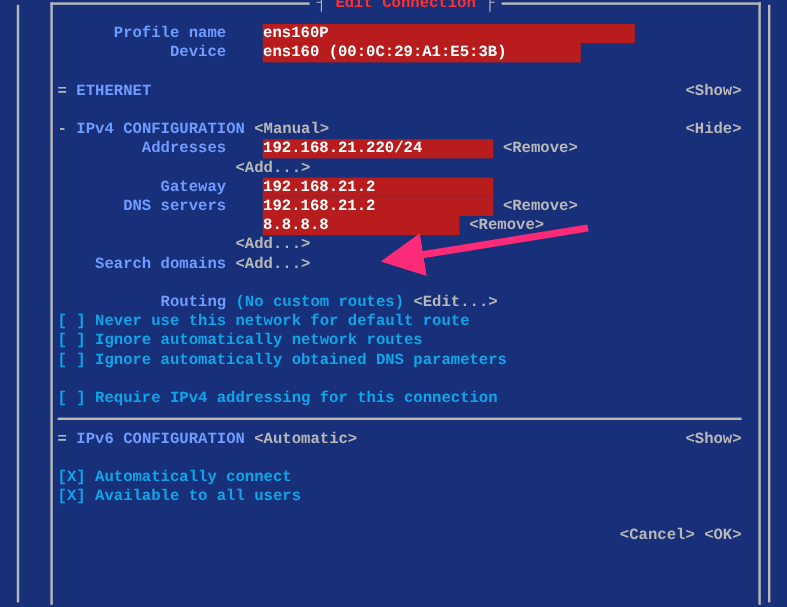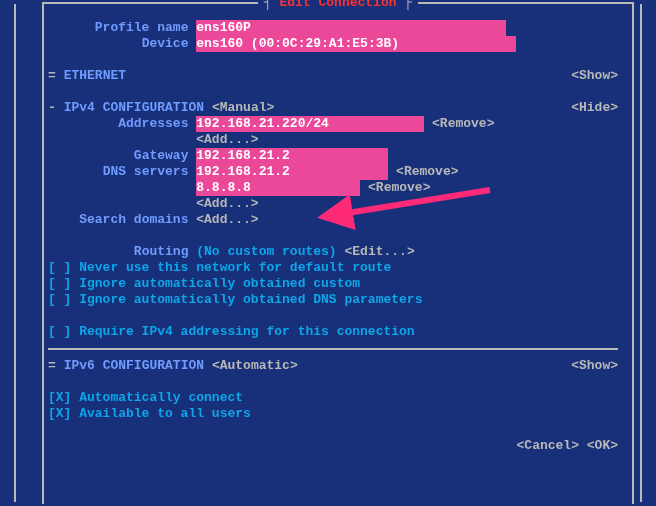--- a/index.html
+++ b/index.html
@@ -31,23 +31,24 @@
 .title-text{color:#ff3030}
 .content{
   padding:16px 14px 0 4px;
   line-height:16px;
 }
 .row{display:flex;white-space:pre}
 .label{color:#709bff}
 .white{color:#0ea5e9}
 .gray{color:#b8b8b8}
 .inp{
-  background:#ec4899;
+  background:#b91c1c;
   color:#fff;
   display:inline-block;
+  margin-left:23px;
 }
 .sep-line{
   border-top:2px solid #b8b8b8;
   margin:8px 0;
   height:0;
 }
 .flex-between{display:flex;justify-content:space-between}
 .annot-arrow{
   position:absolute;
   left:300px;top:180px;
@@ -69,21 +70,21 @@
     <div class="row">
       <span class="label">      </span>
       <span class="label">Profile name</span>
       <span class="label"> </span>
       <span class="inp" style="width:310px">ens160P</span>
     </div>
     <div class="row">
       <span class="label">            </span>
       <span class="label">Device</span>
       <span class="label"> </span>
-      <span class="inp" style="width:320px">ens160 (00:0C:29:A1:E5:3B)</span>
+      <span class="inp" style="width:265px">ens160 (00:0C:29:A1:E5:3B)</span>
     </div>
 
     <div style="height:16px"></div>
 
     <div class="flex-between">
       <div class="row">
         <span class="gray">=</span>
         <span> </span>
         <span class="label">ETHERNET</span>
       </div>
@@ -100,21 +101,21 @@
         <span> </span>
         <span class="gray">&lt;Manual&gt;</span>
       </div>
       <span class="gray">&lt;Hide&gt;</span>
     </div>
 
     <div class="row">
       <span class="label">         </span>
       <span class="label">Addresses</span>
       <span> </span>
-      <span class="inp" style="width:228px">192.168.21.220/24</span>
+      <span class="inp" style="width:192px">192.168.21.220/24</span>
       <span> </span>
       <span class="gray">&lt;Remove&gt;</span>
     </div>
     <div class="row">
       <span>                 </span><span>  </span>
       <span class="gray">&lt;Add...&gt;</span>
     </div>
 
     <div class="row">
       <span class="label">         </span><span class="label">  </span>
@@ -153,21 +154,21 @@
 
     <div class="row">
       <span class="label">         </span><span class="label">  </span>
       <span class="label">Routing</span>
       <span> </span>
       <span class="white">(No custom routes)</span>
       <span> </span>
       <span class="gray">&lt;Edit...&gt;</span>
     </div>
     <div class="row"><span class="white">[ ] Never use this network for default route</span></div>
-    <div class="row"><span class="white">[ ] Ignore automatically obtained custom</span></div>
+    <div class="row"><span class="white">[ ] Ignore automatically network routes</span></div>
     <div class="row"><span class="white">[ ] Ignore automatically obtained DNS parameters</span></div>
 
     <div style="height:16px"></div>
 
     <div class="row"><span class="white">[ ] Require IPv4 addressing for this connection</span></div>
 
     <div class="sep-line"></div>
 
     <div class="flex-between">
       <div class="row">

